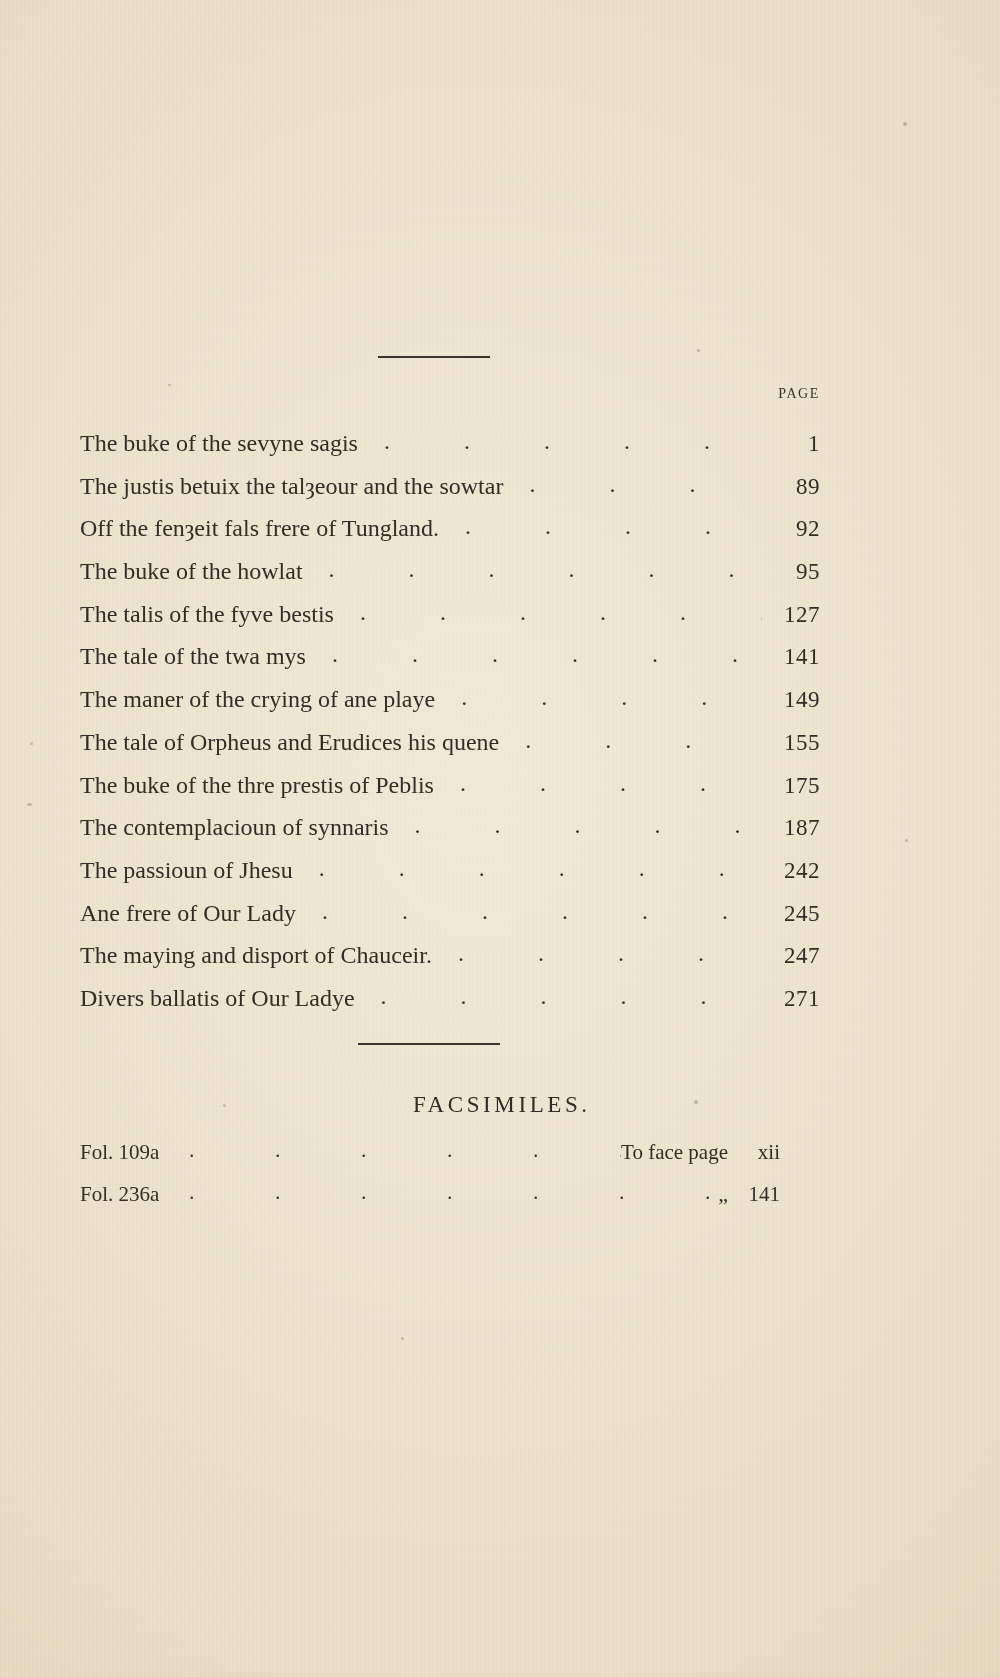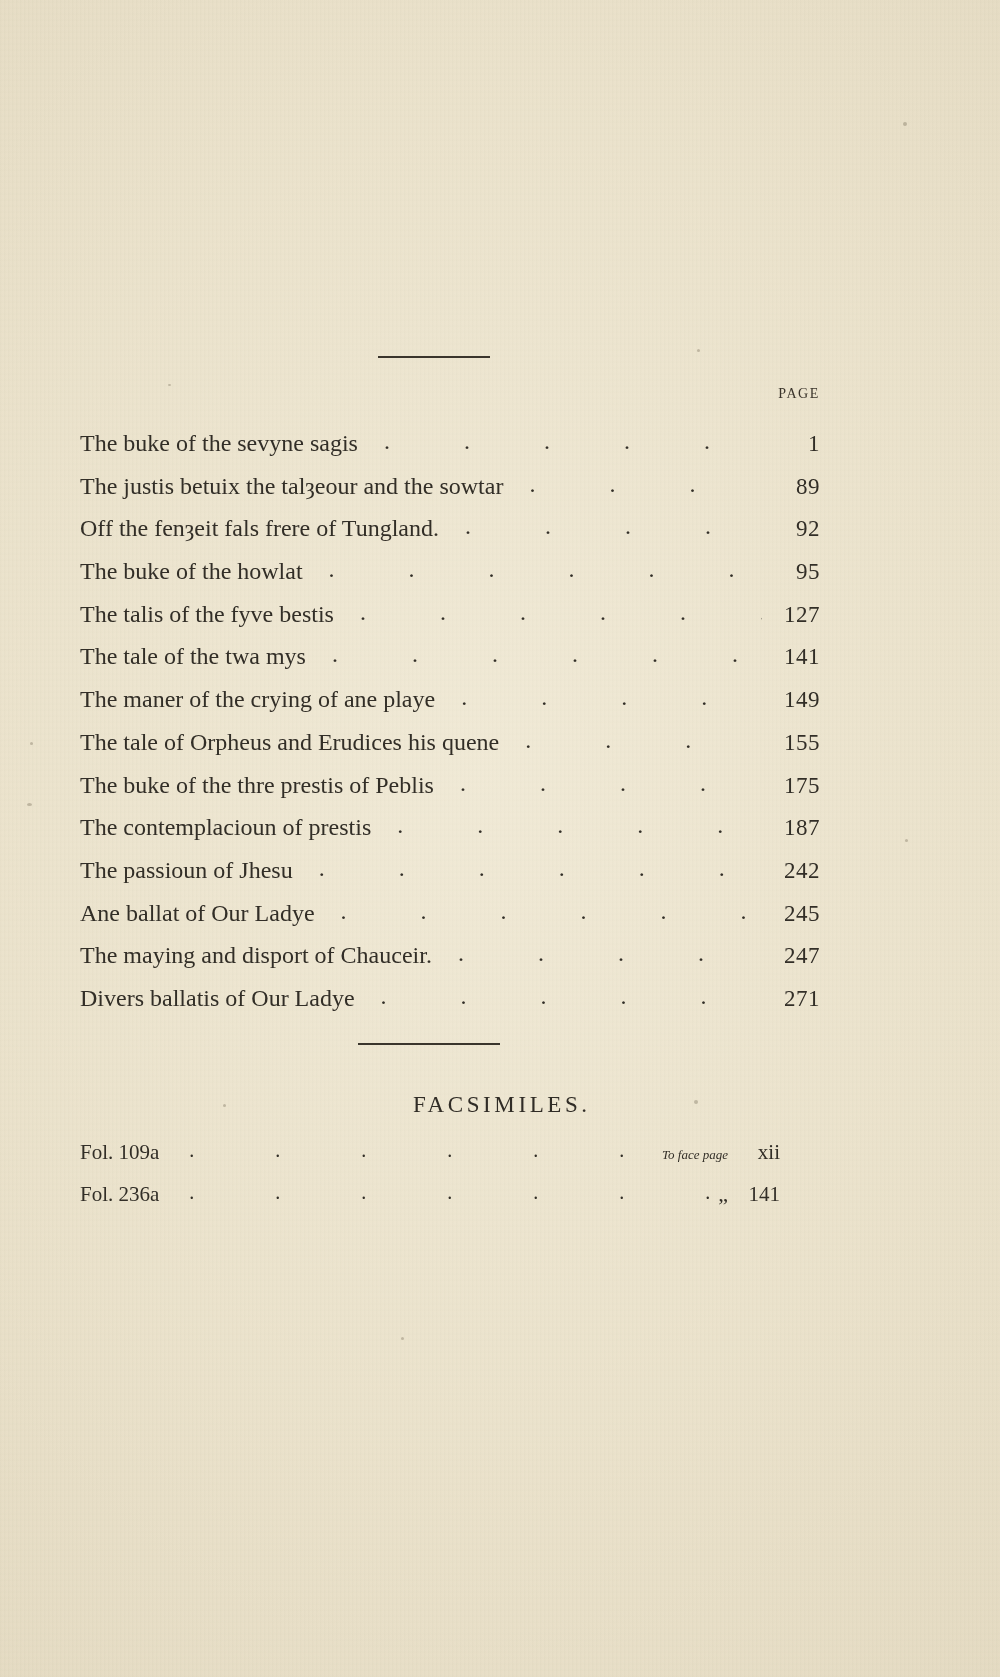--- a/index.html
+++ b/index.html
@@ -178,22 +178,21 @@
     overflow: hidden;
     white-space: nowrap;
     letter-spacing: 38px;
     text-align: center;
     font-size: 20px;
     padding-left: 30px;
     transform: translateY(-2px);
   }
   .fac-note {
     flex: 0 0 auto;
-    font-style: italic;
-    font-size: 13px;
+    font-size: 21px;
     white-space: nowrap;
     padding-right: 8px;
   }
   .fac-note.ditto {
     font-style: normal;
     font-size: 22px;
   }
   .fac-page {
     flex: 0 0 44px;
     text-align: right;
@@ -264,31 +263,31 @@
         <span class="toc-title">The tale of Orpheus and Erudices his quene</span>
         <span class="toc-leaders">.  .  .  .  .  .  .  .</span>
         <span class="toc-pagenum">155</span>
       </div>
       <div class="toc-row">
         <span class="toc-title">The buke of the thre prestis of Peblis</span>
         <span class="toc-leaders">.  .  .  .  .  .  .  .</span>
         <span class="toc-pagenum">175</span>
       </div>
       <div class="toc-row">
-        <span class="toc-title">The contemplacioun of prestis</span>
+        <span class="toc-title">The contemplacioun of synnaris</span>
         <span class="toc-leaders">.  .  .  .  .  .  .  .</span>
         <span class="toc-pagenum">187</span>
       </div>
       <div class="toc-row">
         <span class="toc-title">The passioun of Jhesu</span>
         <span class="toc-leaders">.  .  .  .  .  .  .  .</span>
         <span class="toc-pagenum">242</span>
       </div>
       <div class="toc-row">
-        <span class="toc-title">Ane ballat of Our Ladye</span>
+        <span class="toc-title">Ane frere of Our Lady</span>
         <span class="toc-leaders">.  .  .  .  .  .  .  .</span>
         <span class="toc-pagenum">245</span>
       </div>
       <div class="toc-row">
         <span class="toc-title">The maying and disport of Chauceir.</span>
         <span class="toc-leaders">.  .  .  .  .  .  .  .</span>
         <span class="toc-pagenum">247</span>
       </div>
       <div class="toc-row">
         <span class="toc-title">Divers ballatis of Our Ladye</span>

